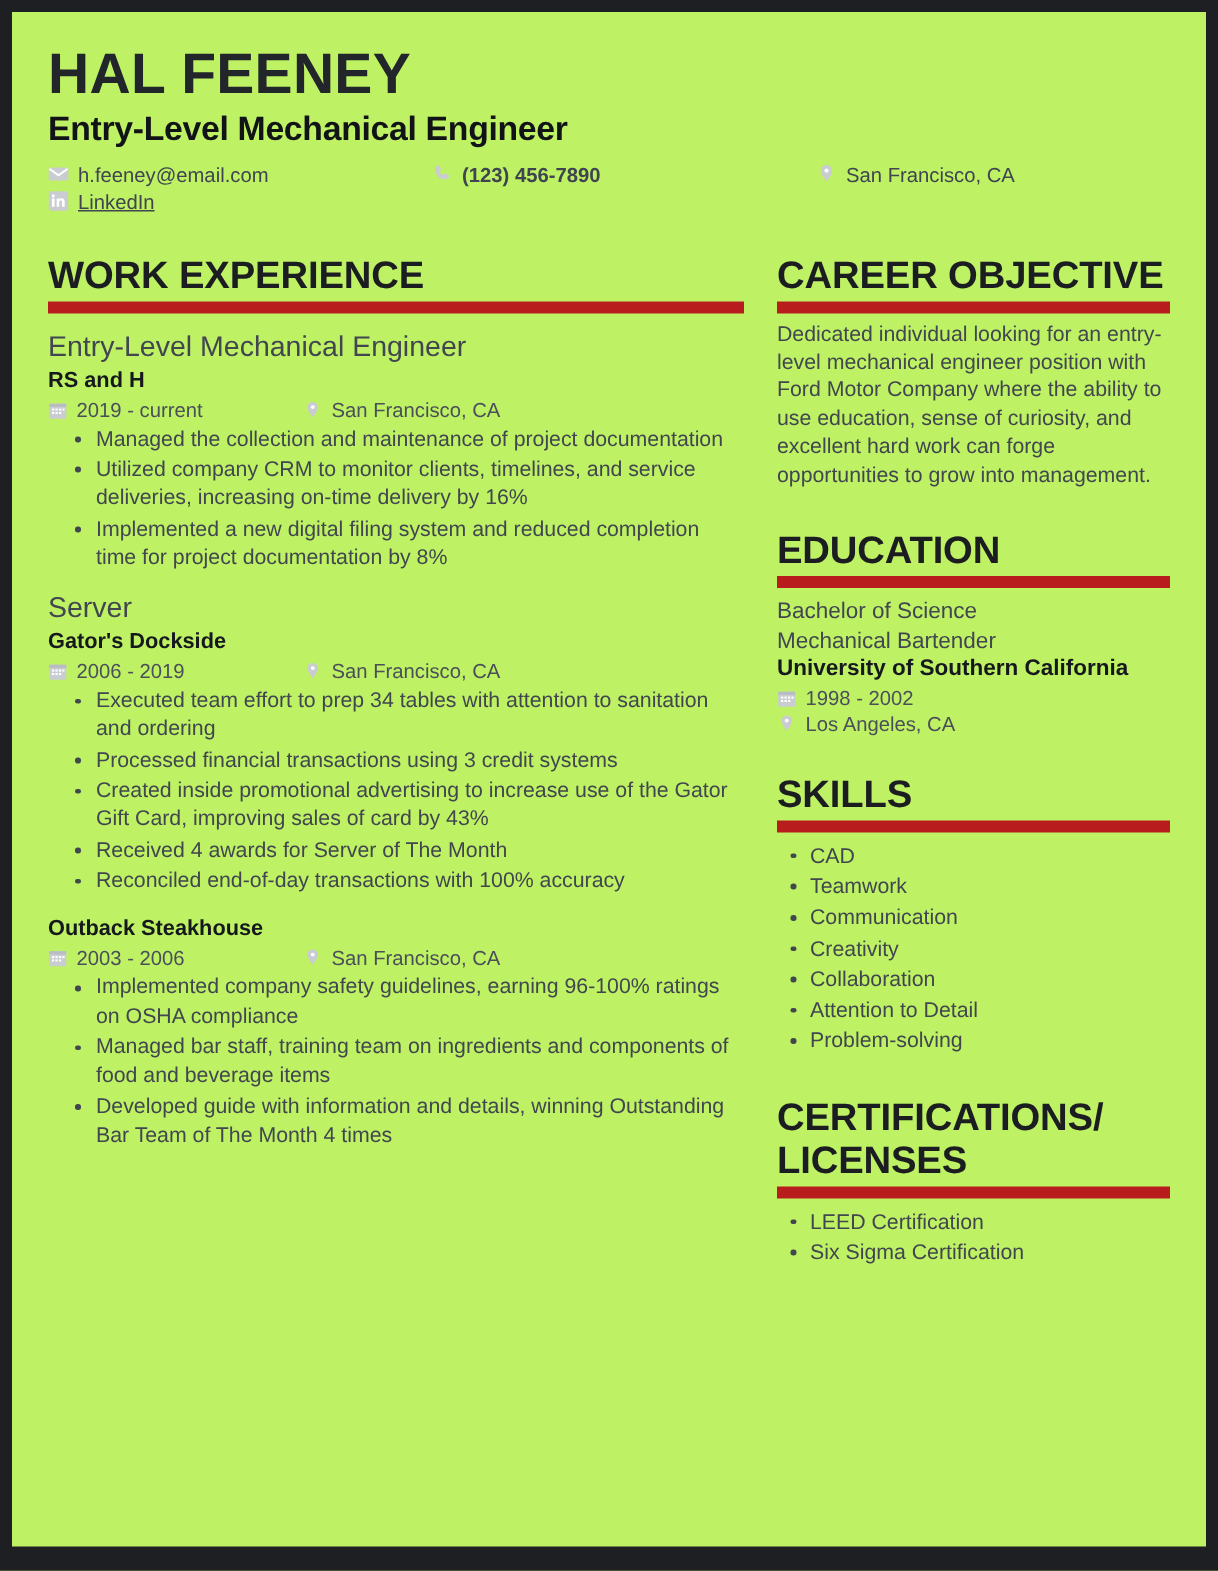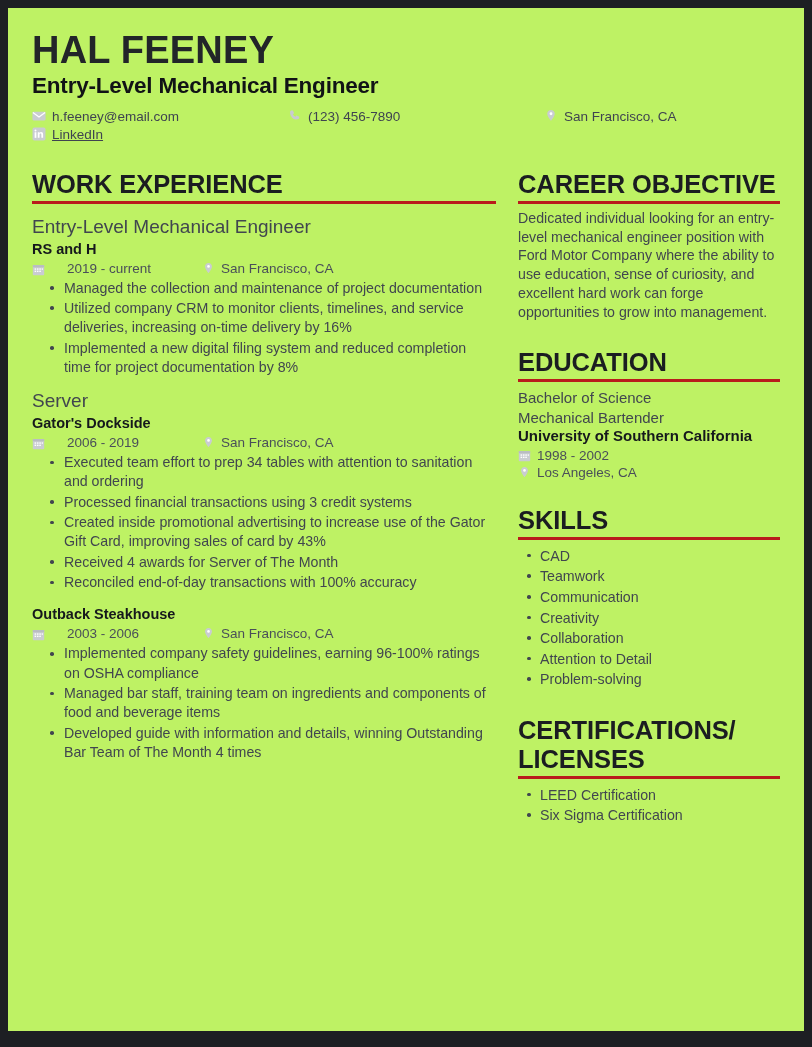--- a/index.html
+++ b/index.html
@@ -62,21 +62,21 @@
     margin-right: 6px;
     display: inline-flex;
     align-items: center;
     justify-content: center;
     width: 14px;
     height: 14px;
     flex: 0 0 14px;
   }
   .ico svg { display: block; }
   .c-email { width: 256px; }
-  .c-phone { width: 256px; }
+  .c-phone { width: 256px; font-weight: bold; }
   .c-loc   { flex: 1; }
   .link-text {
     text-decoration: underline;
     color: #3f4450;
   }
 
   
   .cols {
     display: flex;
     margin-top: 28px;
@@ -88,21 +88,21 @@
 
   
   .sec-h {
     font-size: 25.5px;
     font-weight: 700;
     color: #1b1d21;
     letter-spacing: -0.1px;
     line-height: 1.13;
     margin: 0;
     padding-bottom: 2px;
-    border-bottom: 3px solid #b91c1c;
+    border-bottom: 8px solid #b91c1c;
   }
   .sec-h.r { font-size: 25.5px; }
 
   
   .job { margin-top: 13px; }
   .job:first-of-type { margin-top: 12px; }
   .job-role {
     font-size: 19px;
     font-weight: 400;
     color: #41464f;
@@ -118,24 +118,23 @@
   }
   .job-meta {
     display: flex;
     align-items: center;
     font-size: 13.5px;
     color: #4a4f59;
     margin-bottom: 3px;
   }
   .job-meta .m-date {
     display: flex;
-    align-items: flex-end;
+    align-items: center;
     width: 170px;
     flex: 0 0 170px;
-    gap: 16px;
   }
   .job-meta .m-loc {
     display: flex;
     align-items: center;
   }
   .job-meta .ico {
     margin-right: 6px;
     width: 13px;
     height: 13px;
     flex: 0 0 13px;

